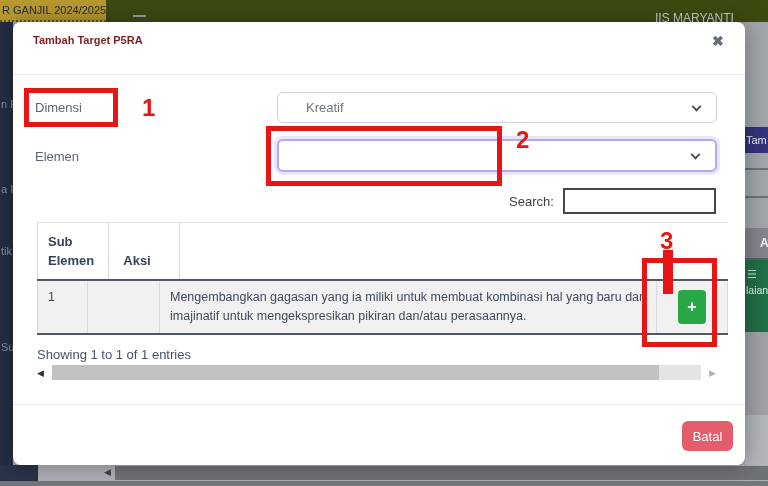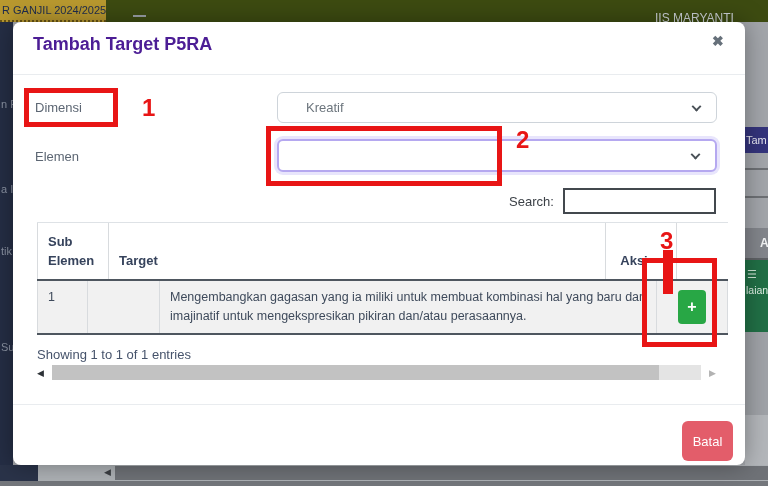--- a/index.html
+++ b/index.html
@@ -37,21 +37,21 @@
   
   #page-bottom { left:0; top:465px; width:768px; height:16px; background:#aeb2b6; }
   #page-bottom-nav { left:0; top:465px; width:38px; height:16px; background:#2a3349; }
   #page-hsb-arrow { left:104px; top:467px; font-size:9px; color:#3c3f44; }
   #page-hsb-thumb { left:115px; top:466px; width:653px; height:14px; background:#6f7277; }
   #page-bottom2 { left:0; top:481px; width:768px; height:5px; background:#74777c; }
 
   
   #modal { left:13px; top:22px; width:732px; height:443px; background:#ffffff;
     border-radius:8px; box-shadow:0 0 24px rgba(0,0,0,.35); }
-  #modal-title { left:33px; top:34px; font-size:18px; font-weight:bold; color:#4c1d95; }
+  #modal-title { left:33px; top:34px; font-size:11px; font-weight:bold; color:#7f1d1d; }
   #modal-close { left:712px; top:33px; font-size:14px; font-weight:bold; color:#66707a; cursor:pointer; }
   #modal-header-divider { left:13px; top:74px; width:732px; height:1px; background:#e9ecef; }
 
   .form-label { font-size:13px; color:#5c6673; }
   #dimensi-label { left:35px; top:100px; }
   #elemen-label  { left:35px; top:149px; }
 
   .select { left:277px; width:440px; background:#fff; border-radius:6px;
     font-size:13px; color:#6c757d; padding-left:13px; display:flex; align-items:center; cursor:pointer; }
   #dimensi-select { top:92px;  height:31px; border:1px solid #ced4da;padding-left:28px; }
@@ -84,21 +84,21 @@
   #showing-info { left:37px; top:347px; font-size:13px; color:#46536b; }
 
   
   #modal-hscroll { left:37px; top:364px; width:679px; height:17px; display:flex; align-items:center; }
   #mh-left  { width:15px; font-size:9px; color:#2d3237; text-align:left; cursor:pointer; }
   #mh-track { flex:1; height:15px; background:#e4e4e4; position:relative; }
   #mh-thumb { position:absolute; left:0; top:0; height:15px; width:93.5%; background:#c2c2c2; cursor:pointer; }
   #mh-right { width:15px; font-size:9px; color:#b2b2b2; text-align:right; cursor:pointer; }
 
   #modal-footer-divider { left:13px; top:404px; width:732px; height:1px; background:#e9ecef; }
-  #cancel-button { left:682px; top:421px; width:51px; height:40px; background:#e35d6a; border:none;
+  #cancel-button { left:682px; top:421px; width:51px; height:30px; background:#e35d6a; border:none;
     border-radius:6px; color:#fff; font-size:13px; cursor:pointer; }
 
   
   .anno-box { border:5px solid #e81515; z-index:30; pointer-events:none; }
   .anno-num { color:#e81515; font-size:24px; font-weight:bold; z-index:31; pointer-events:none; }
   #anno-box-1 { left:24px;  top:88px;  width:94px;  height:39px; }
   #anno-num-1 { left:142px; top:94px; }
   #anno-box-2 { left:266px; top:126px; width:236px; height:60px; }
   #anno-num-2 { left:516px; top:126px; }
   #anno-num-3 { left:660px; top:227px; }
@@ -155,21 +155,20 @@
 <div class="abs select" id="elemen-select">
   <span class="chevron"></span>
 </div>
 
 <span class="abs" id="search-label">Search:</span>
 <input class="abs" id="search-input" type="text" value="" style="">
 
 <div class="abs" id="t-table">
   <div class="t-row" id="t-head">
     <div class="t-cell c-sub">Sub Elemen</div>
-    <div class="t-cell c-target">Target</div>
     <div class="t-cell c-aksi">Aksi</div>
   </div>
   <div class="t-row" id="t-body-row">
     <div class="t-cell c-no">1</div>
     <div class="t-cell c-sub"></div>
     <div class="t-cell c-target">Mengembangkan gagasan yang ia miliki untuk membuat kombinasi hal yang baru dan imajinatif untuk mengekspresikan pikiran dan/atau perasaannya.</div>
     <div class="t-cell c-aksi">
       <button id="add-target-button">+</button>
     </div>
   </div>

